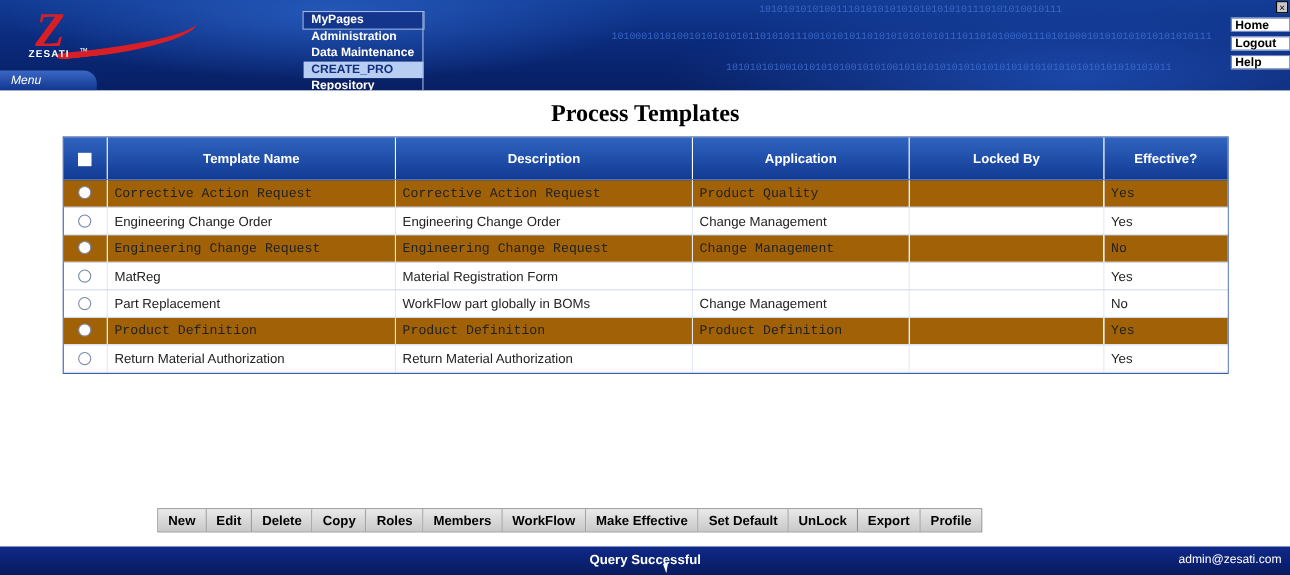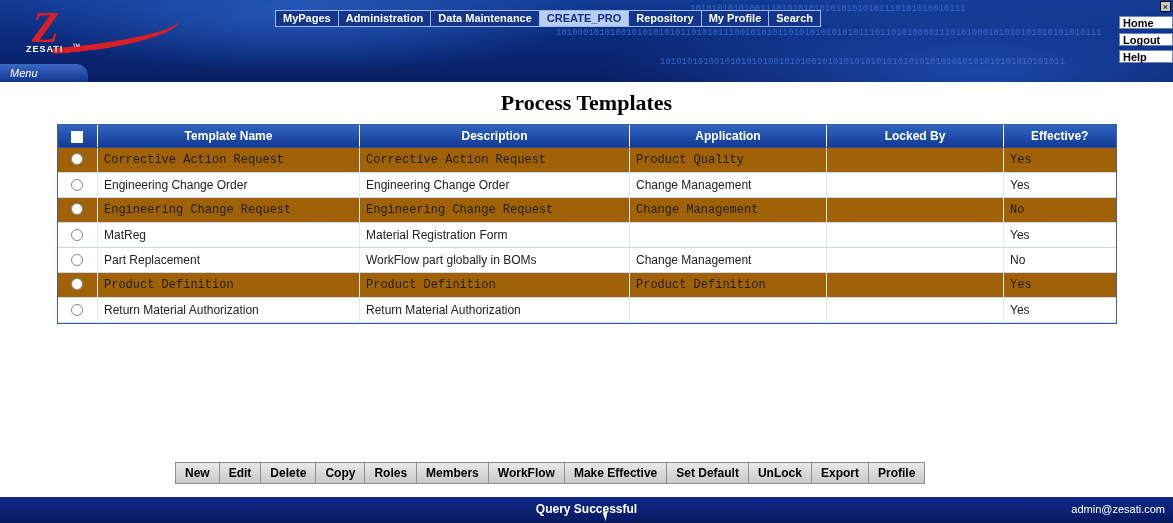--- a/index.html
+++ b/index.html
@@ -97,20 +97,21 @@
   }
 
   
   .topnav {
     position: absolute;
     left: 275px; top: 10px;
     display: flex;
     height: 17px;
     border: 1px solid #9fb8e8;
     background: #13358c;
+    flex-direction: column;
   }
   .topnav .navitem {
     color: #ffffff;
     font-size: 11px;
     font-weight: bold;
     line-height: 15px;
     padding: 0 7px;
     border-right: 1px solid #9fb8e8;
     white-space: nowrap;
     cursor: pointer;
@@ -176,21 +177,21 @@
   table.grid {
     width: 100%;
     border-collapse: collapse;
     font-size: 12px;
   }
   table.grid th {
     background: linear-gradient(180deg,#2f64c0 0%, #123a93 100%);
     color: #ffffff;
     font-weight: bold;
     font-size: 12px;
-    height: 22px;
+    height: 38px;
     border-right: 1px solid #ffffff;
     border-bottom: 1px solid #2b4f9c;
     text-align: center;
     padding: 0 4px;
   }
   table.grid th:last-child { border-right: none; }
   table.grid td {
     height: 25px;
     padding: 0 6px;
     border-bottom: 1px solid #cfd9ee;
@@ -220,21 +221,20 @@
     cursor: pointer;
   }
 
   
   .actions {
     position: absolute;
     left: 143px;
     top: 462px;
     display: flex;
     border: 1px solid #8e8e8e;
-    margin-left: 32px;
   }
   .actions .abtn {
     background: linear-gradient(180deg,#e9e9e9 0%, #c9c9c9 100%);
     border-right: 1px solid #8e8e8e;
     font-size: 12px;
     font-weight: bold;
     color: #000000;
     height: 20px;
     line-height: 20px;
     padding: 0 9px;

